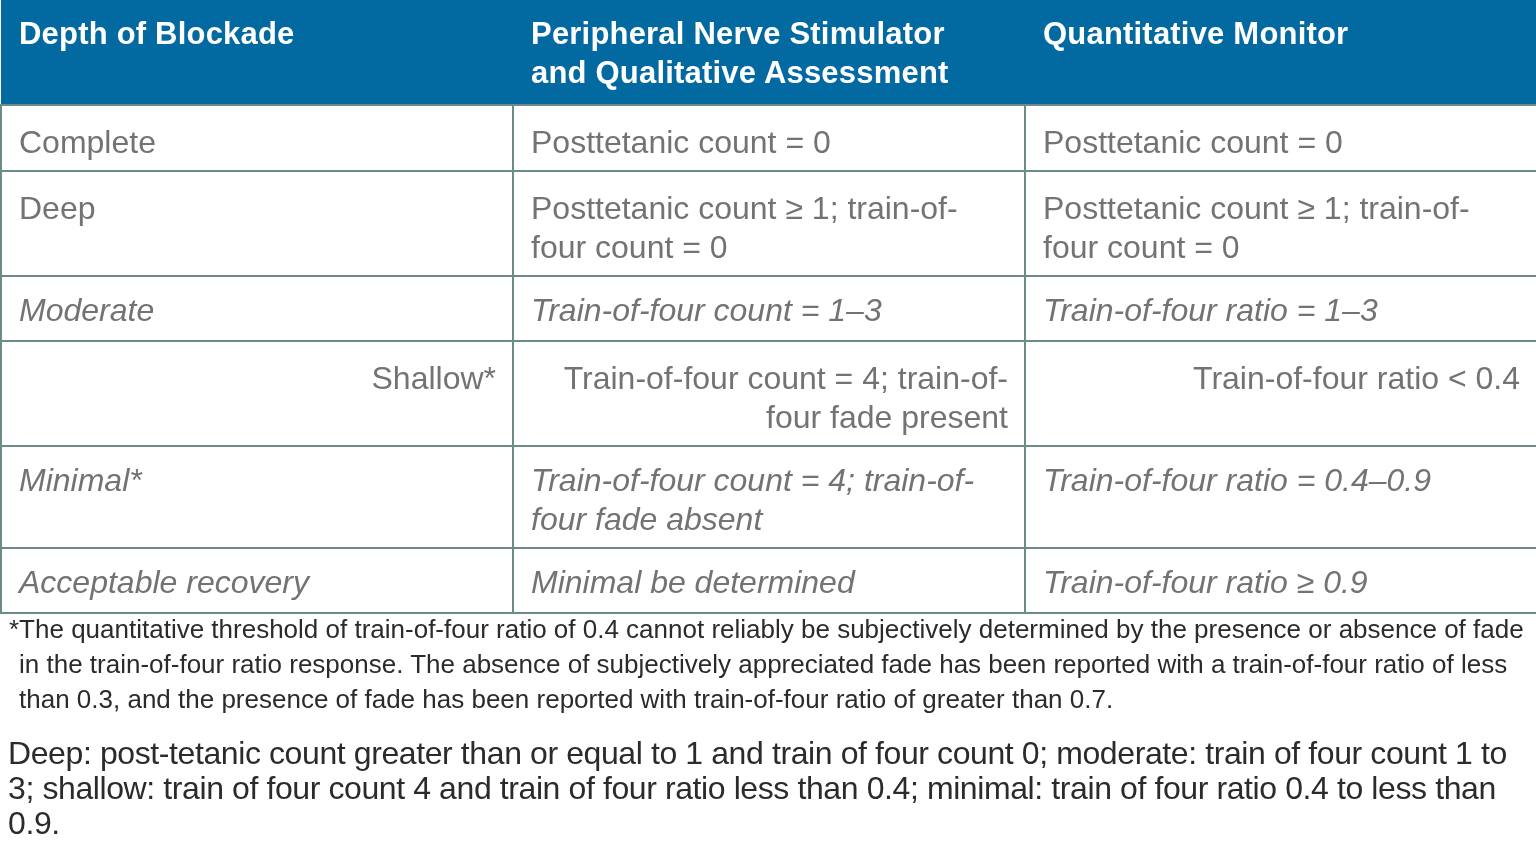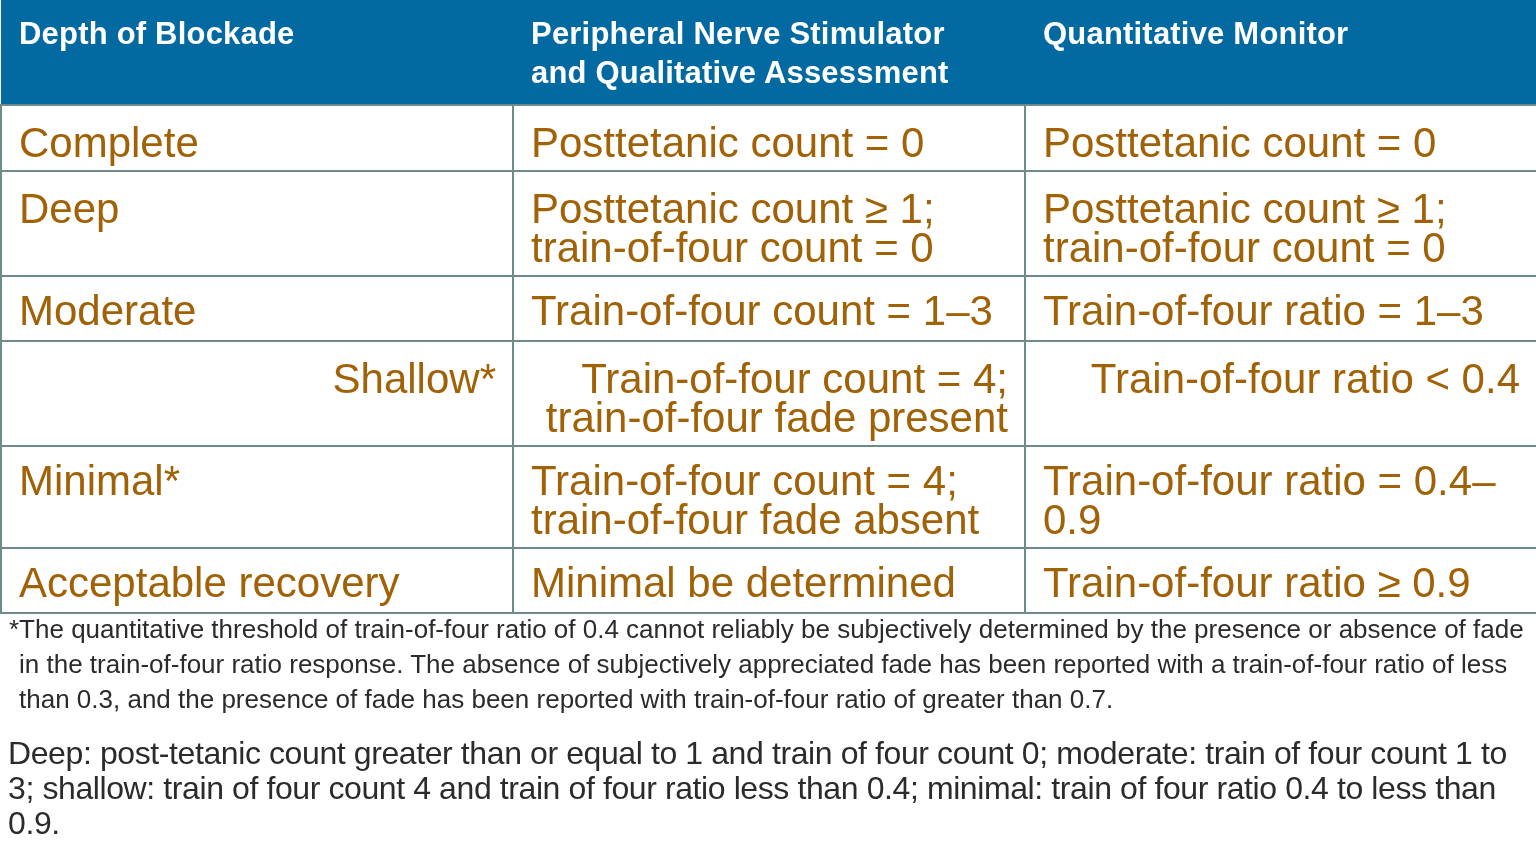--- a/index.html
+++ b/index.html
@@ -33,33 +33,33 @@
       font-size: 31px;
       line-height: 39px;
       text-align: left;
       vertical-align: top;
       padding: 14px 18px 12px 18px;
       height: 77px;
       letter-spacing: 0.2px;
     }
     .tbl td {
       border: 2px solid #6c8b89;
-      font-size: 42px;
+      font-size: 32px;
       line-height: 39px;
       vertical-align: top;
       padding: 17px 16px 8px 17px;
-      color: #a16207;
+      color: #737373;
     }
     .tbl tr.r1 td { height: 36px; }
     .tbl tr.r2 td { height: 76px; }
     .tbl tr.r3 td { height: 37px; }
     .tbl tr.r4 td { height: 76px; text-align: right; }
-    .tbl tr.r5 td { height: 76px; }
+    .tbl tr.r5 td { height: 76px; font-style: italic; }
     .tbl tr.r6 td { height: 36px; margin-left: 28px; }
-    .tbl tr.r3 td, .tbl tr.r6 td { padding-top: 14px; padding-bottom: 10px; }
+    .tbl tr.r3 td, .tbl tr.r6 td { padding-top: 14px; padding-bottom: 10px; font-style: italic; }
     .tbl tr.r5 td { padding-top: 14px; }
 
     .notes {
       position: absolute;
       left: 8px;
       top: 612px;
       width: 1532px;
     }
     .fn-asterisk {
       font-size: 26px;

